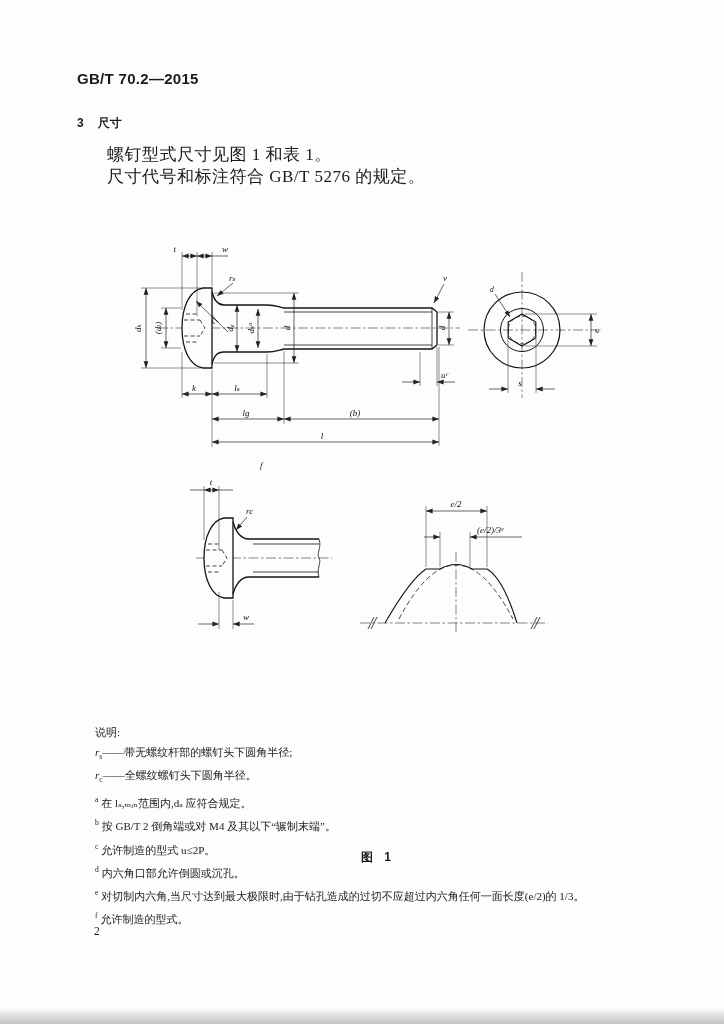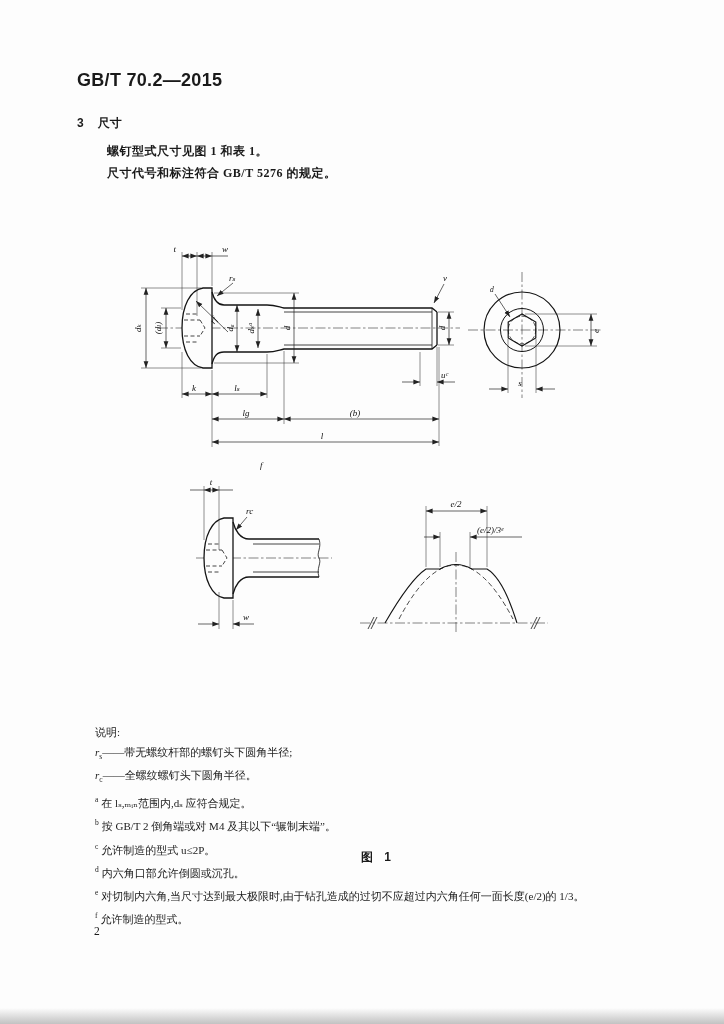--- a/index.html
+++ b/index.html
@@ -1,22 +1,22 @@
 <!DOCTYPE html>
 <html><head>
 <meta charset="utf-8">
 <style>
   html,body{margin:0;padding:0;}
   body{width:724px;height:1024px;position:relative;background:#fdfdfd;overflow:hidden;
        font-family:"Liberation Serif","DejaVu Serif",serif;color:#1a1a1a;}
   .abs{position:absolute;}
-  .header{left:77px;top:70px;font-size:18px;font-weight:bold;font-family:"Liberation Sans","DejaVu Sans",sans-serif;letter-spacing:.3px;}
+  .header{left:77px;top:70px;font-size:15px;font-weight:bold;font-family:"Liberation Sans","DejaVu Sans",sans-serif;letter-spacing:.3px;}
   .section{left:77px;top:115px;font-size:12px;font-weight:bold;font-family:"Liberation Sans","DejaVu Sans",sans-serif;}
   .section .gap{display:inline-block;width:14px;}
-  .para{left:107px;font-size:12px;letter-spacing:.5px;font-weight:bold;}
+  .para{left:107px;font-size:17px;letter-spacing:.5px;}
   .p1{top:143px;} .p2{top:165px;text-align:right;}
   svg{position:absolute;left:0;top:0;z-index:1;}
   .drawtext{font-family:"Liberation Serif","DejaVu Serif",serif;font-style:italic;font-size:9px;fill:#111;}
   .notes{left:95px;top:676px;width:565px;font-size:11px;line-height:19.6px;z-index:2;margin-top:47px;}
   .notes .sym{font-style:italic;}
   .notes sub{font-size:7.5px;}
   .notes sup{font-size:7.5px;margin-right:3px;}
   .notes .nline{white-space:nowrap;}
   .figcap{left:16px;top:849px;width:724px;text-align:center;font-size:12px;font-weight:bold;font-family:"Liberation Sans","DejaVu Sans",sans-serif;letter-spacing:4px;}
   .pagenum{left:94px;top:925px;font-size:11.5px;}

